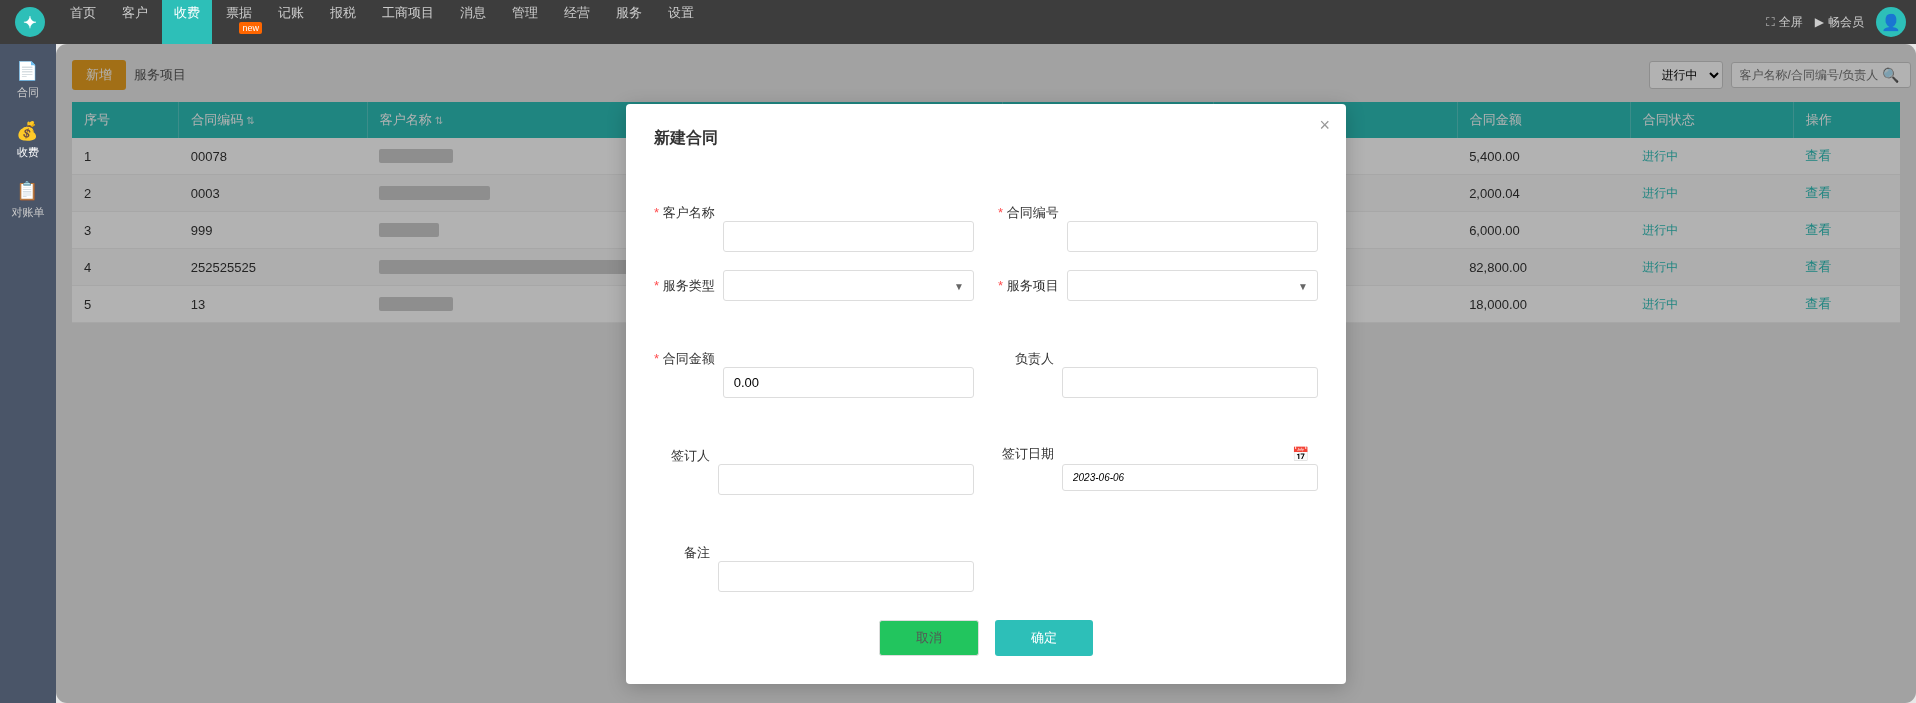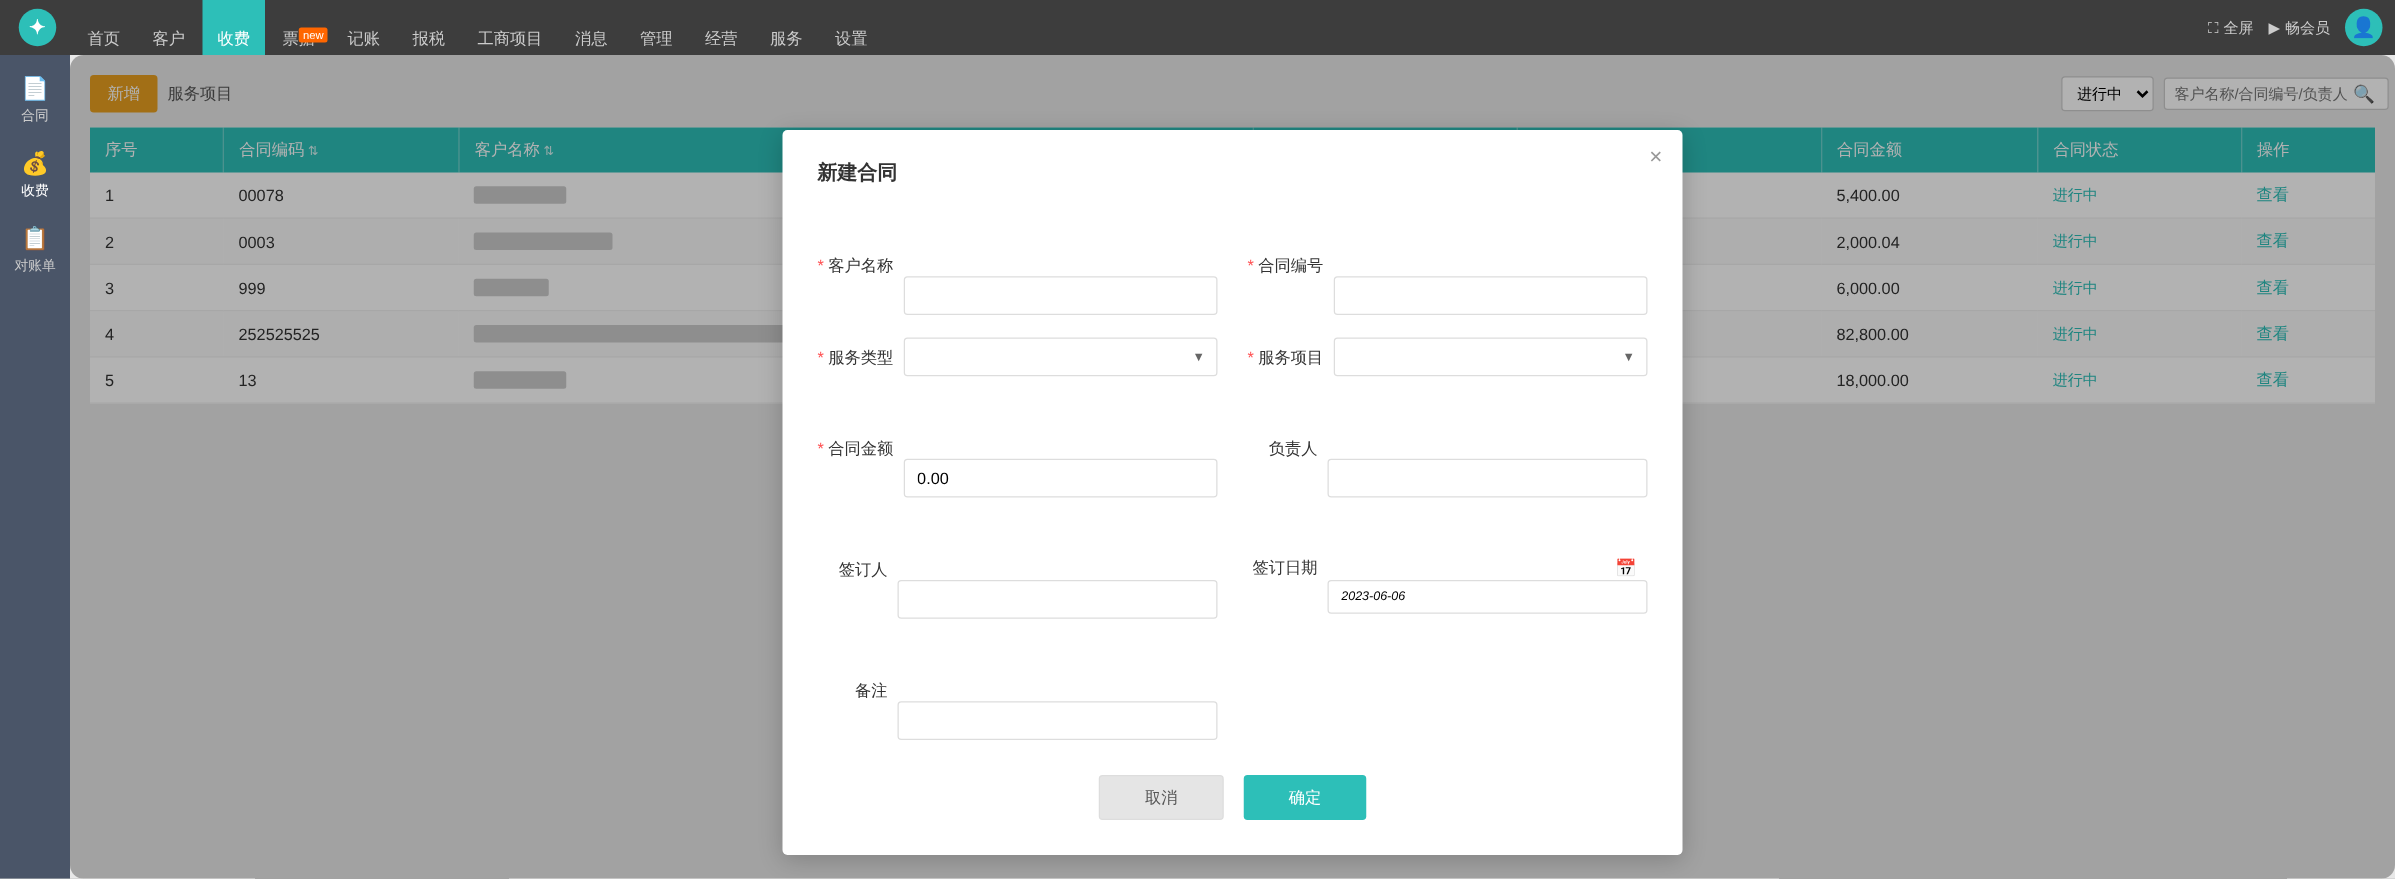--- a/index.html
+++ b/index.html
@@ -40,21 +40,21 @@
       align-items: center;
       flex: 1;
       gap: 2px;
     }
     .nav-item {
       color: #ccc;
       padding: 4px 12px;
       cursor: pointer;
       height: 44px;
       display: flex;
-      align-items: flex-end;
+      align-items: flex-start;
       font-size: 13px;
       position: relative;
     }
     .nav-item.active {
       background: #2dbfb8;
       color: white;
       border-radius: 0;
     }
     .nav-badge {
       position: absolute;
@@ -346,21 +346,21 @@
       color: #999;
       pointer-events: none;
     }
     .modal-footer {
       display: flex;
       justify-content: center;
       gap: 16px;
       margin-top: 28px;
     }
     .btn-cancel {
-      background: #e5e5e5;
+      background: #22c55e;
       border: 1px solid #ddd;
       color: #555;
       padding: 8px 36px;
       border-radius: 3px;
       cursor: pointer;
       font-size: 13px;
     }
     .btn-confirm {
       background: #2dbfb8;
       border: none;

